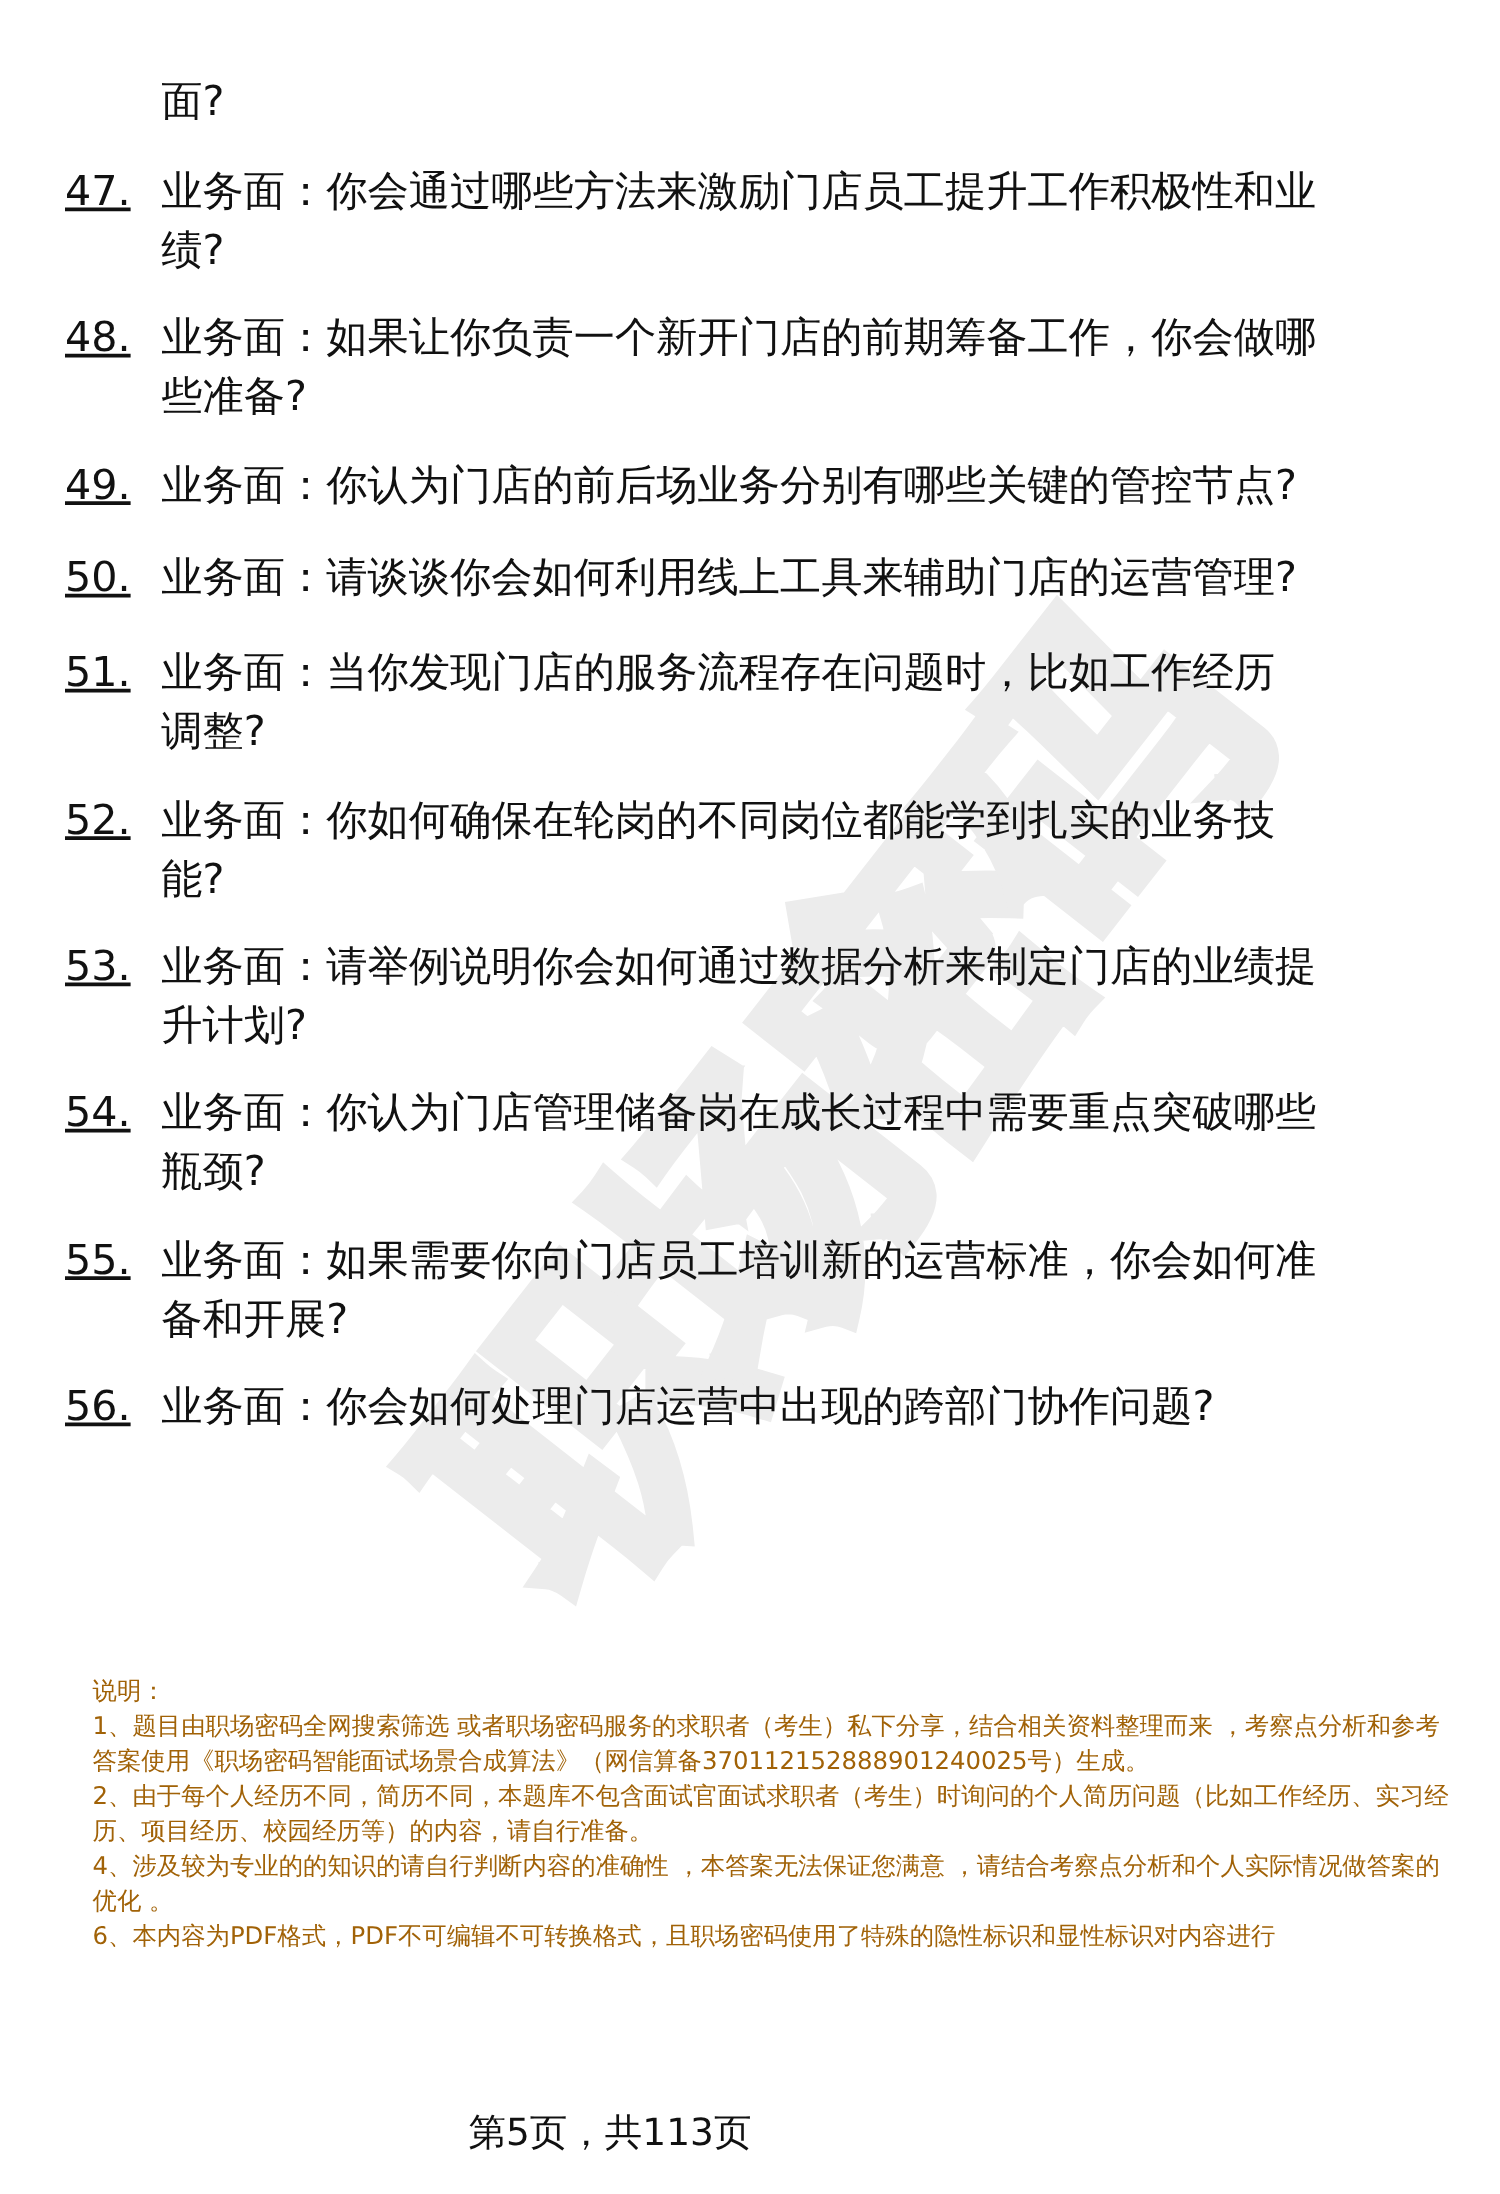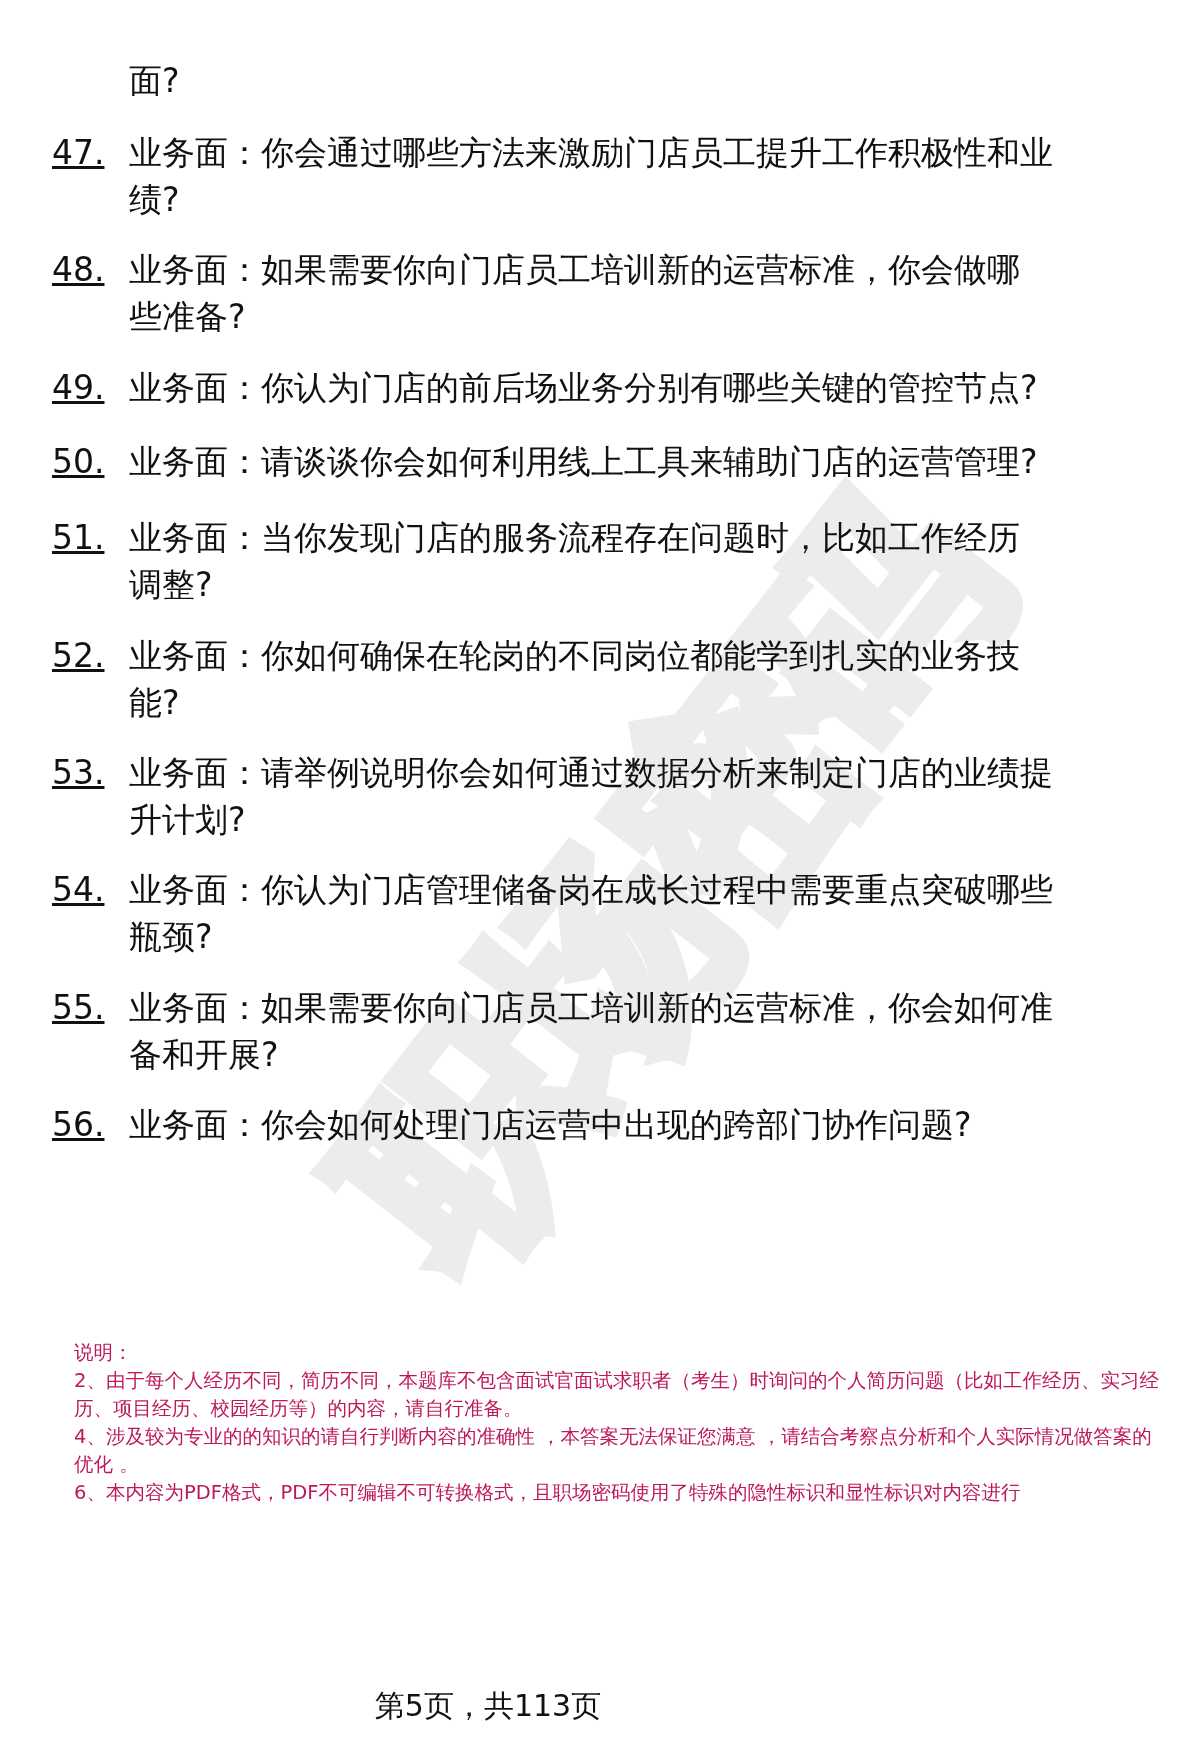--- a/index.html
+++ b/index.html
@@ -64,21 +64,21 @@
       top: 0;
       width: 1030px;
     }
     .notes {
       position: absolute;
       left: 74px;
       top: 1339px;
       width: 1090px;
       font-size: 19.5px;
       line-height: 28px;
-      color: #be185d;
+      color: #a16207;
       z-index: 1;
     }
     .notes p {
       margin: 0;
     }
     .footer {
       position: absolute;
       left: 0;
       top: 1686px;
       width: 976px;
@@ -105,21 +105,21 @@
     <div class="num">47.</div>
     <div class="body">
       <div>业务面：你会通过哪些方法来激励门店员工提升工作积极性和业</div>
       <div>绩?</div>
     </div>
   </div>
 
   <div class="q" style="top:246px;">
     <div class="num">48.</div>
     <div class="body">
-      <div>业务面：如果需要你向门店员工培训新的运营标准，你会做哪</div>
+      <div>业务面：如果让你负责一个新开门店的前期筹备工作，你会做哪</div>
       <div>些准备?</div>
     </div>
   </div>
 
   <div class="q" style="top:364px;">
     <div class="num">49.</div>
     <div class="body">
       <div>业务面：你认为门店的前后场业务分别有哪些关键的管控节点?</div>
     </div>
   </div>
@@ -175,18 +175,19 @@
     <div class="num">56.</div>
     <div class="body">
       <div>业务面：你会如何处理门店运营中出现的跨部门协作问题?</div>
     </div>
   </div>
 
 </div>
 
 <div class="notes">
   <p>说明：</p>
+  <p>1、题目由职场密码全网搜索筛选 或者职场密码服务的求职者（考生）私下分享，结合相关资料整理而来 ，考察点分析和参考答案使用《职场密码智能面试场景合成算法》（网信算备370112152888901240025号）生成。</p>
   <p>2、由于每个人经历不同，简历不同，本题库不包含面试官面试求职者（考生）时询问的个人简历问题（比如工作经历、实习经历、项目经历、校园经历等）的内容，请自行准备。</p>
   <p>4、涉及较为专业的的知识的请自行判断内容的准确性 ，本答案无法保证您满意 ，请结合考察点分析和个人实际情况做答案的优化 。</p>
   <p>6、本内容为PDF格式，PDF不可编辑不可转换格式，且职场密码使用了特殊的隐性标识和显性标识对内容进行</p>
 </div>
 
 <div class="footer">第5页，共113页</div>
 
 </body></html>

